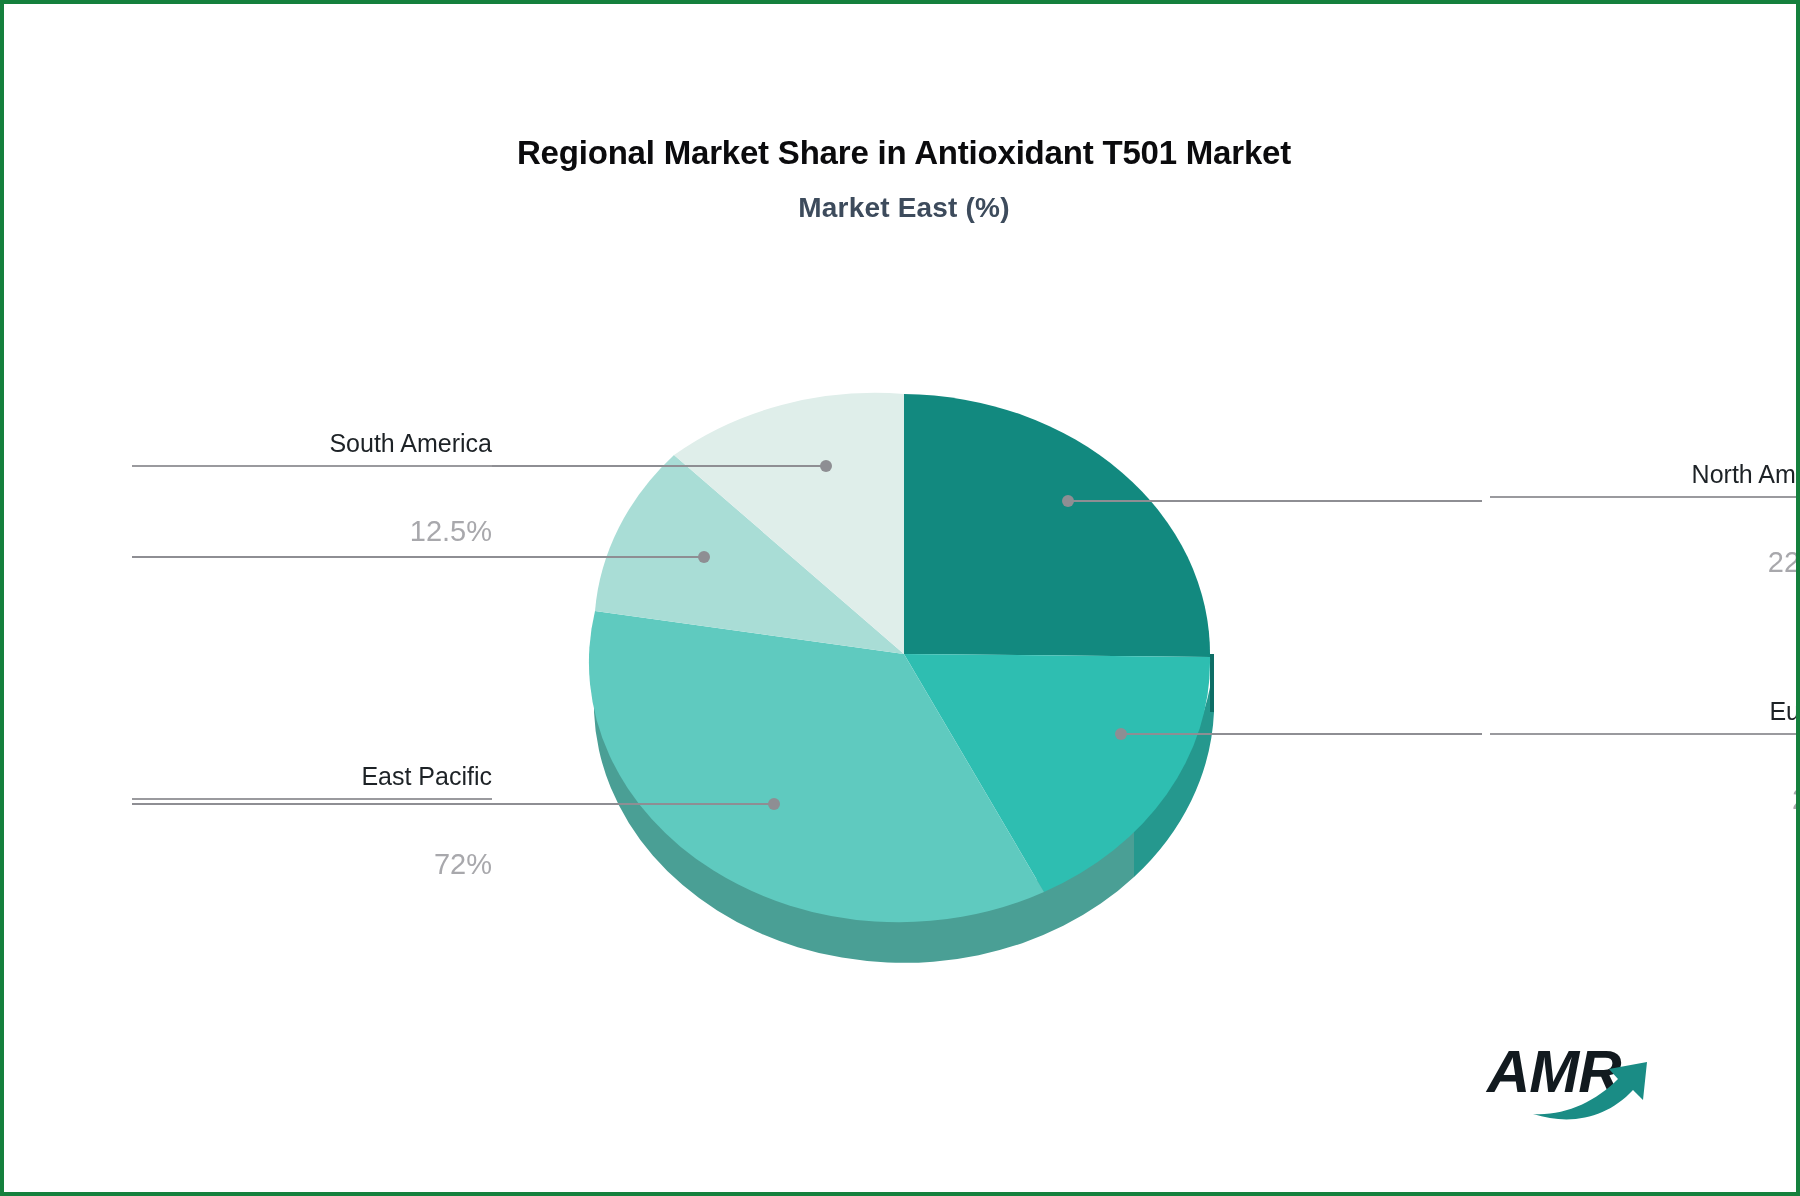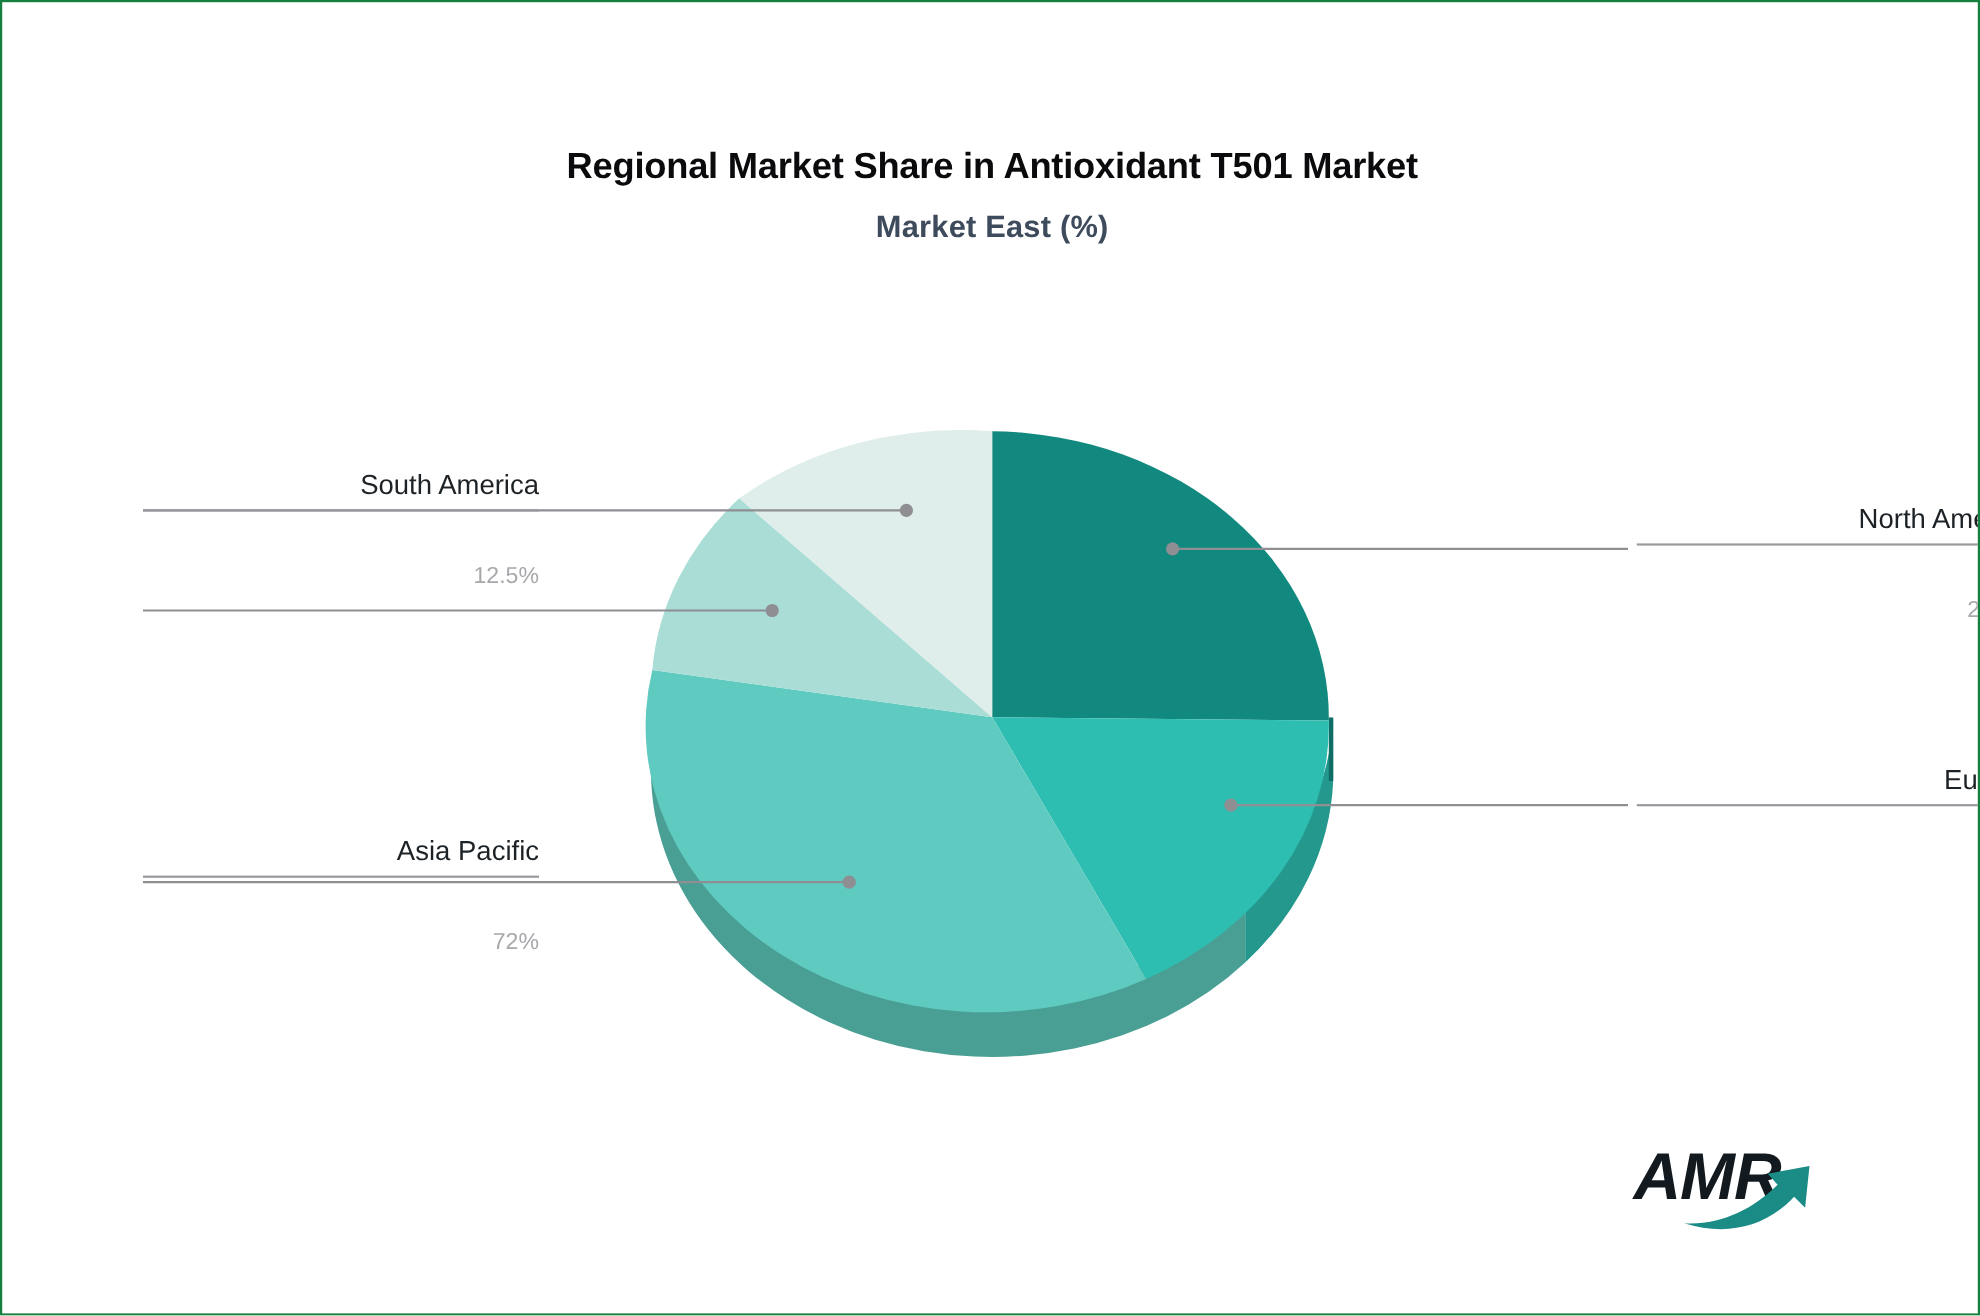--- a/index.html
+++ b/index.html
@@ -8,21 +8,21 @@
     background: #ffffff;
   }
   body {
     font-family: "Liberation Sans", sans-serif;
   }
   #canvas {
     position: relative;
     width: 1800px;
     height: 1196px;
     background: #ffffff;
-    border: 2px solid #15803d;
+    border: 4px solid #15803d;
     box-sizing: border-box;
     overflow: hidden;
   }
 
   
   #chart-title {
     position: absolute;
     top: 130px;
     left: 0;
     width: 1800px;
@@ -66,21 +66,21 @@
     color: #1d2226;
     line-height: 1.25;
     white-space: nowrap;
   }
   .callout .cal-rule {
     height: 0;
     border-top: 2px solid #9a9a9e;
     margin: 6px 0 6px 0;
   }
   .callout .cal-value {
-    font-size: 21px;
+    font-size: 29px;
     color: #a8a8ac;
     line-height: 1.25;
     white-space: nowrap;
     margin-top: 46px;
   }
   .callout.left { text-align: right; }
   .callout.right { text-align: right; }
 
   #callout-north-america { left: 1486px; top: 455px; }
   #callout-europe        { left: 1486px; top: 692px; }
@@ -203,21 +203,21 @@
     <div class="cal-value">22.5%</div>
   </div>
 
   <div class="callout right" id="callout-europe">
     <div class="cal-name">Europe</div>
     <div class="cal-rule"></div>
     <div class="cal-value">20%</div>
   </div>
 
   <div class="callout left" id="callout-asia-pacific">
-    <div class="cal-name">Asia Pacific</div>
+    <div class="cal-name">East Pacific</div>
     <div class="cal-rule"></div>
     <div class="cal-value">72%</div>
   </div>
 
 
   <div class="callout left" id="callout-south-america">
     <div class="cal-name">South America</div>
     <div class="cal-rule"></div>
     <div class="cal-value">12.5%</div>
   </div>

